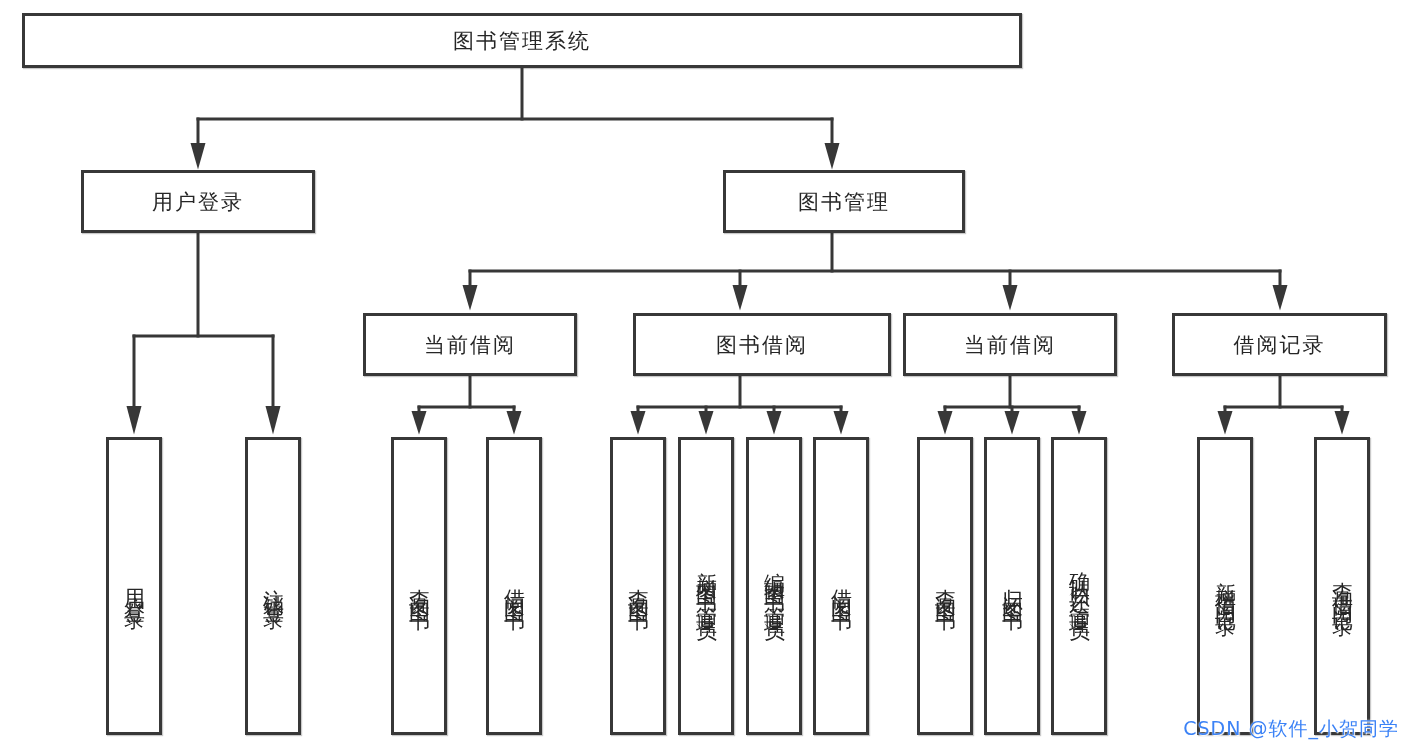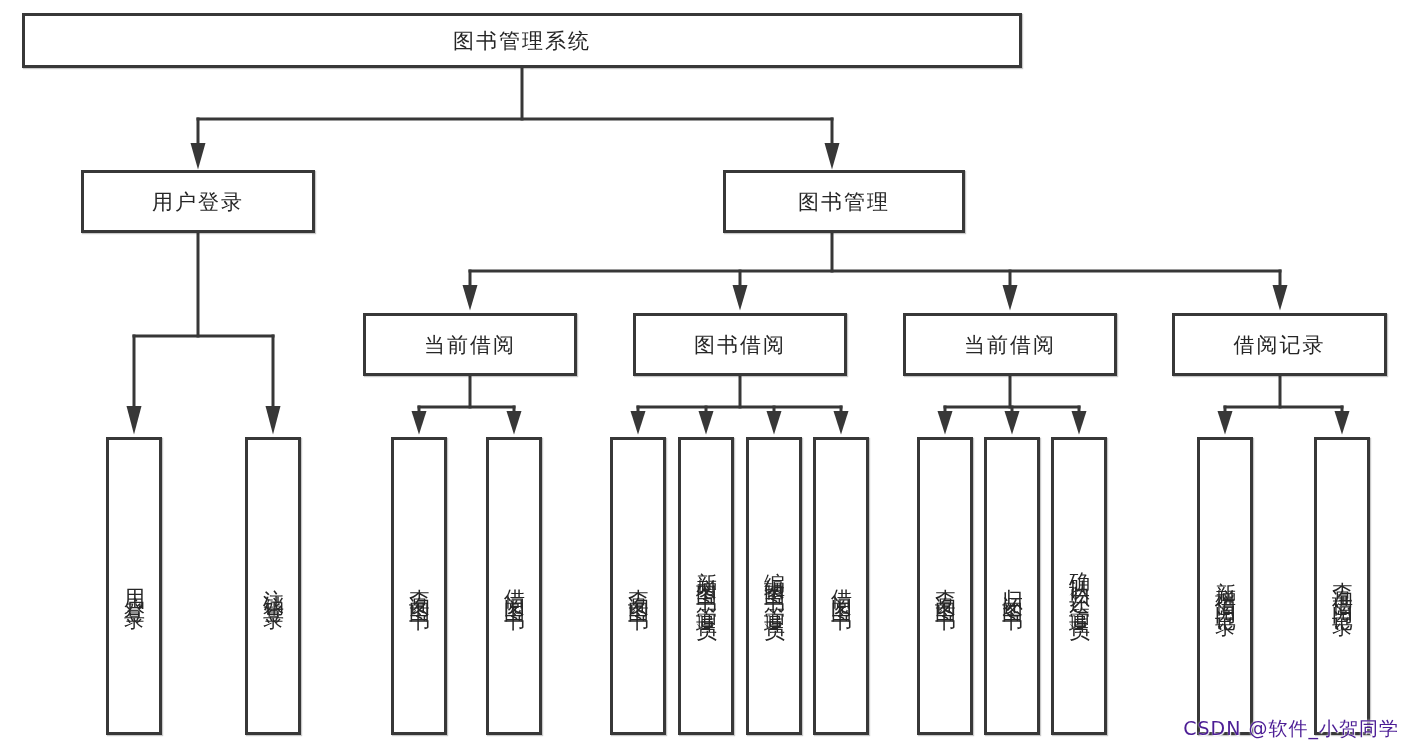--- a/index.html
+++ b/index.html
@@ -41,21 +41,21 @@
     letter-spacing: 7px;
     line-height: 1.1;
     white-space: nowrap;
   }
   .watermark {
     position: absolute;
     right: 6px;
     bottom: 5px;
     font-size: 19px;
     letter-spacing: 1px;
-    color: #4c1d95;
+    color: #3b82f6;
     text-shadow: 0 0 2px #ffffff, 1px 1px 1px #ffffff;
     z-index: 5;
     white-space: nowrap;
   }
 </style>
 </head>
 <body>
 
 <div class="canvas">
 
@@ -142,21 +142,21 @@
   <div class="box" style="left:81px; top:170px; width:234px; height:63px;">
     <span class="h-label">用户登录</span>
   </div>
   <div class="box" style="left:711px; top:170px; width:242px; height:63px;margin-left:12px;">
     <span class="h-label">图书管理</span>
   </div>
 
   <div class="box" style="left:363px; top:313px; width:214px; height:63px;">
     <span class="h-label">当前借阅</span>
   </div>
-  <div class="box" style="left:633px; top:313px; width:214px; height:63px;">
+  <div class="box" style="left:633px; top:313px; width:258px; height:63px;">
     <span class="h-label">图书借阅</span>
   </div>
   <div class="box" style="left:1172px; top:313px; width:215px; height:63px;">
     <span class="h-label">借阅记录</span>
   </div>
   <div class="box" style="left:903px; top:313px; width:214px; height:63px;">
     <span class="h-label">当前借阅</span>
   </div>
 
   <div class="box leaf" style="left:106px; top:437px; width:56px; height:298px;">

